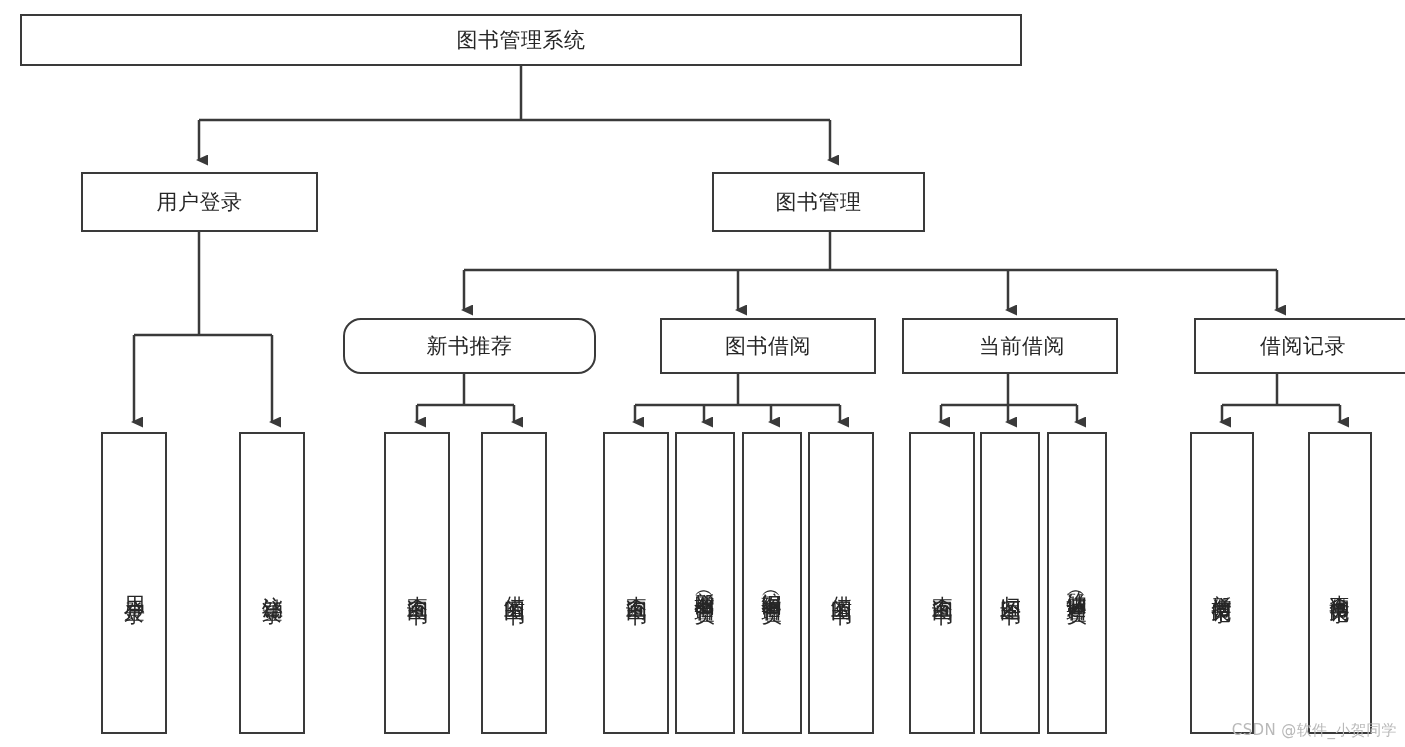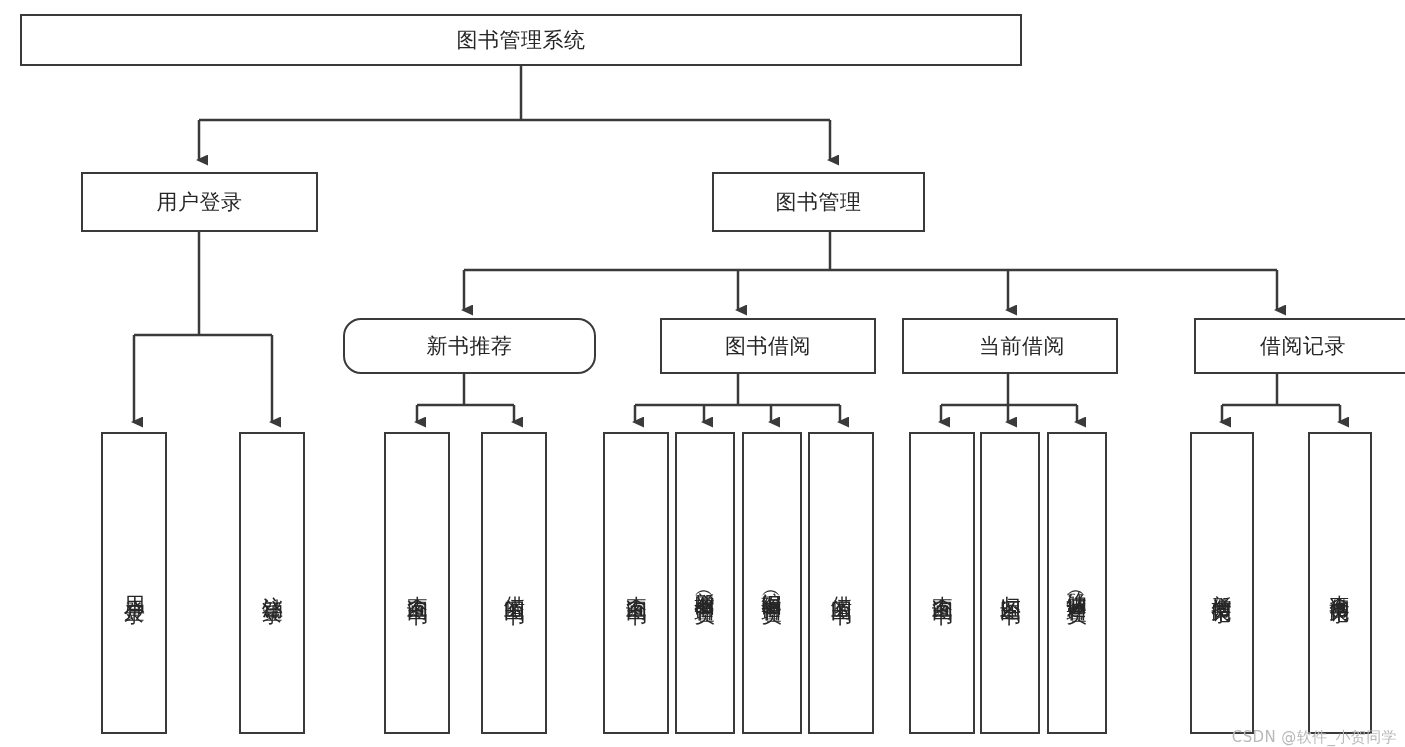--- a/index.html
+++ b/index.html
@@ -57,21 +57,21 @@
     line-height: 1;
     white-space: nowrap;
   }
   .node.vert.tall .lbl {
     font-size: 20px;
     letter-spacing: 2px;
   }
   #watermark {
     position: absolute;
     right: 8px;
-    bottom: 0;
+    bottom: 7px;
     font-size: 15px;
     color: #b9b9b9;
     letter-spacing: 0.4px;
     white-space: nowrap;
     user-select: none;
   }
 </style>
 </head>
 <body>
 

